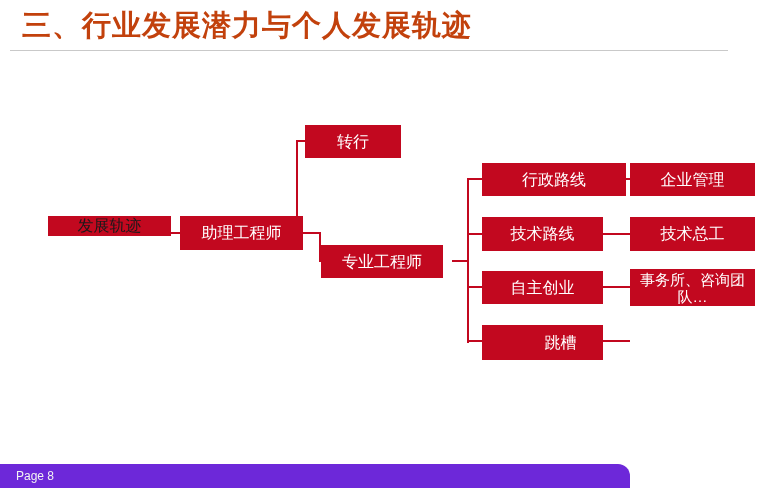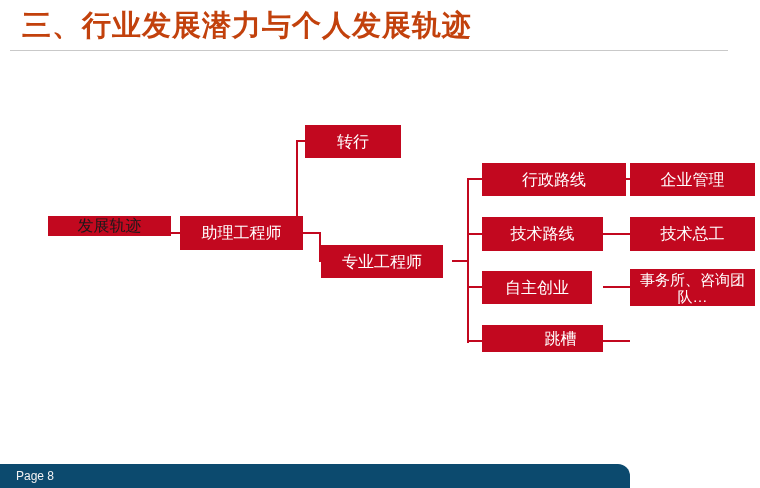--- a/index.html
+++ b/index.html
@@ -35,23 +35,23 @@
     box-sizing:border-box;
   }
   .node-start        {left:30px; top:216px;width:123px;height:20px;color:#1A1A1A;margin-left:18px;}
   .node-assistant    {left:180px;top:216px;width:123px;height:34px;}
   .node-career-change{left:305px;top:125px;width:96px;height:33px;}
   .node-professional {left:321px;top:245px;width:122px;height:33px;}
   .node-admin        {left:482px;top:163px;width:144px;height:33px;}
   .node-enterprise   {left:630px;top:163px;width:125px;height:33px;}
   .node-tech         {left:482px;top:217px;width:121px;height:34px;}
   .node-chief        {left:630px;top:217px;width:125px;height:34px;}
-  .node-startup      {left:482px;top:271px;width:110px;height:33px;}
+  .node-startup      {left:482px;top:271px;width:121px;height:33px;}
   .node-firm         {left:630px;top:269px;width:125px;height:37px;font-size:15px;line-height:17px;padding:12px 4px;}
-  .node-jobhop       {left:482px;top:325px;width:121px;height:27px;padding-left:36px;}
+  .node-jobhop       {left:482px;top:325px;width:121px;height:35px;padding-left:36px;}
   .node-client       {left:630px;top:325px;width:125px;height:33px;font-size:15px;}
   .node-client span{white-space:nowrap;}
   
   .line{position:absolute;background:#C2081F;}
   .c-start-assistant   {left:153px;top:232px;width:27px;height:2px;}
   .c-up-v              {left:296px;top:140px;width:2px; height:76px;}
   .c-up-h              {left:296px;top:140px;width:9px; height:2px;}
   .c-assist-h1         {left:303px;top:232px;width:18px;height:2px;}
   .c-assist-v          {left:319px;top:232px;width:2px; height:30px;}
   .c-assist-h2         {left:319px;top:260px;width:11px;height:2px;}
@@ -62,21 +62,21 @@
   .c-stub-startup      {left:467px;top:286px;width:15px;height:2px;}
   .c-stub-jobhop       {left:467px;top:340px;width:15px;height:2px;}
   .c-pair-admin        {left:603px;top:178px;width:27px;height:2px;}
   .c-pair-tech         {left:603px;top:233px;width:27px;height:2px;}
   .c-pair-startup      {left:603px;top:286px;width:27px;height:2px;}
   .c-pair-jobhop       {left:603px;top:340px;width:27px;height:2px;}
   
   .footer-bar{
     position:absolute;left:0;top:464px;
     width:630px;height:24px;
-    background:#0c4a6e;
+    background:#6d28d9;
     border-radius:0 12px 0 0;
     display:flex;align-items:center;
   }
   .footer-page{
     margin-left:16px;
     font-size:12px;
     color:#F2F2F2;
   }
 </style>
 </head>

